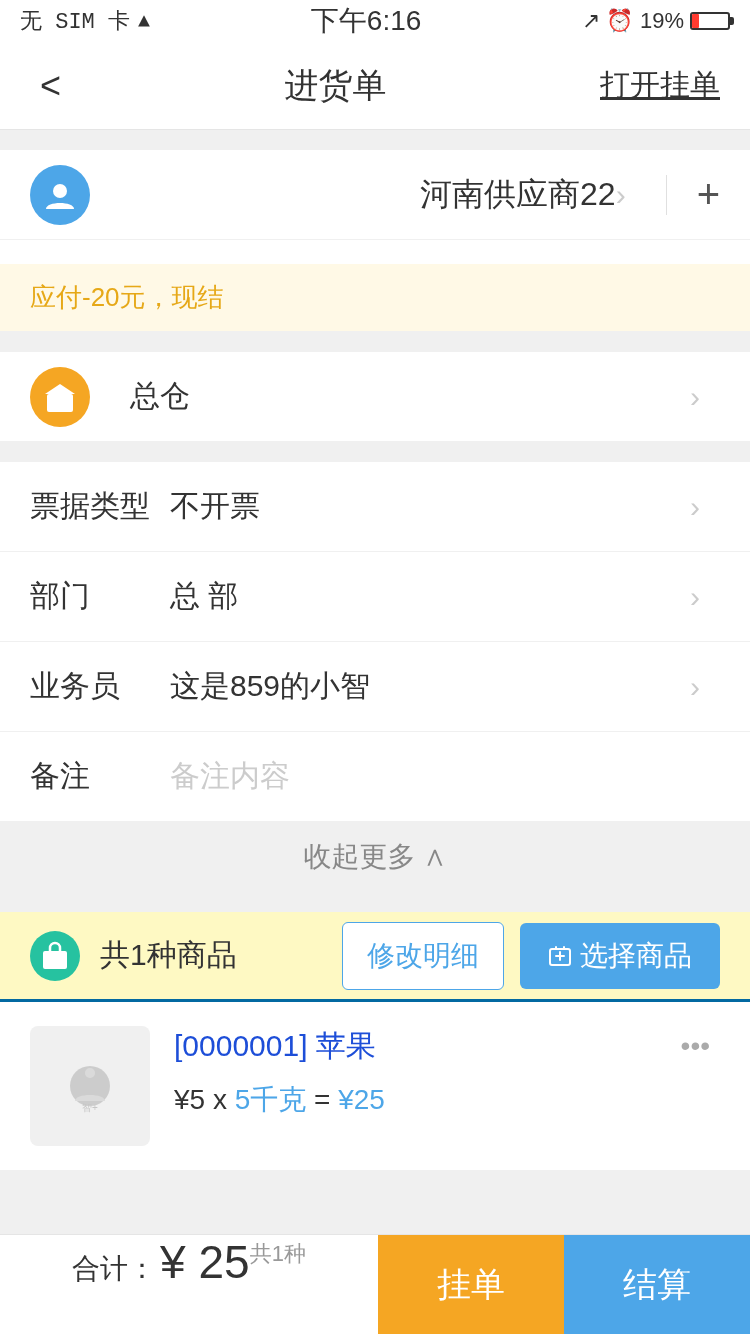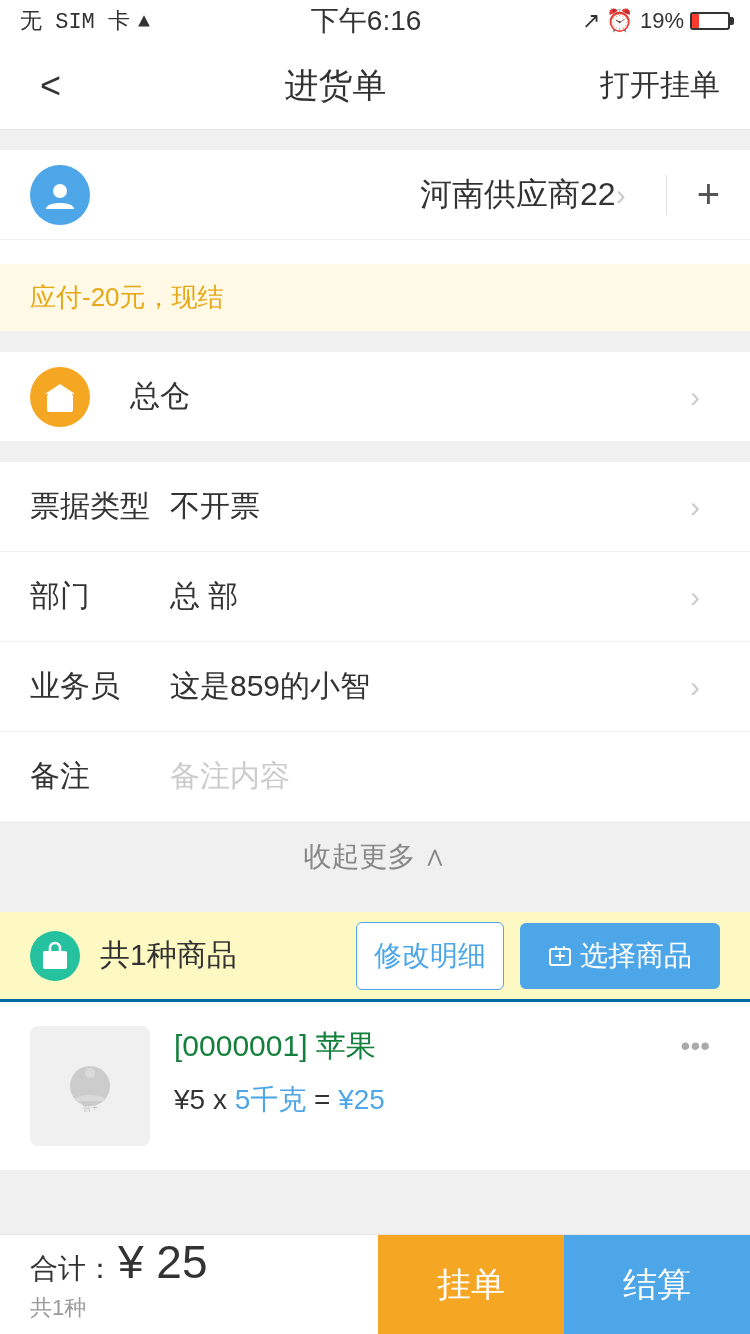--- a/index.html
+++ b/index.html
@@ -58,20 +58,21 @@
     }
     .nav-title {
       font-size: 34px;
       font-weight: 500;
       color: #333;
     }
     .nav-action {
       font-size: 30px;
       color: #333;
       cursor: pointer;
+      text-decoration: underline;
     }
 
     
     .divider-gray {
       height: 20px;
       background: #f0f0f0;
     }
 
     
     .section {
@@ -189,21 +190,21 @@
     }
     .product-count {
       flex: 1;
       font-size: 30px;
       color: #333;
     }
     .btn-outline {
       border: 1px solid #4da6e8;
       color: #4da6e8;
       background: #fff;
-      padding: 14px 17px;
+      padding: 14px 24px;
       font-size: 28px;
       border-radius: 6px;
       cursor: pointer;
       margin-right: 16px;
     }
     .btn-primary {
       background: #4da6e8;
       color: #fff;
       border: none;
       padding: 14px 28px;
@@ -227,21 +228,21 @@
       border-radius: 8px;
       display: flex; align-items: center; justify-content: center;
       flex-shrink: 0;
       margin-right: 24px;
       overflow: hidden;
     }
     .product-thumb svg { width: 70px; height: 70px; opacity: 0.4; }
     .product-info { flex: 1; }
     .product-name {
       font-size: 30px;
-      color: #15803d;
+      color: #1d4ed8;
       margin-bottom: 14px;
     }
     .product-price {
       font-size: 28px;
       color: #333;
     }
     .price-highlight { color: #4da6e8; }
     .product-more {
       color: #aaa;
       font-size: 28px;
@@ -257,21 +258,22 @@
       width: 750px;
       height: 100px;
       display: flex;
       align-items: stretch;
       background: #fff;
       border-top: 1px solid #e5e5e5;
     }
     .total-section {
       flex: 1;
       display: flex;
-      flex-direction: column;
+      flex-direction: row;
+      justify-content: center;
       padding: 0 30px;
     }
     .total-amount {
       font-size: 46px;
       color: #333;
       font-weight: 500;
     }
     .total-sub {
       font-size: 22px;
       color: #999;

